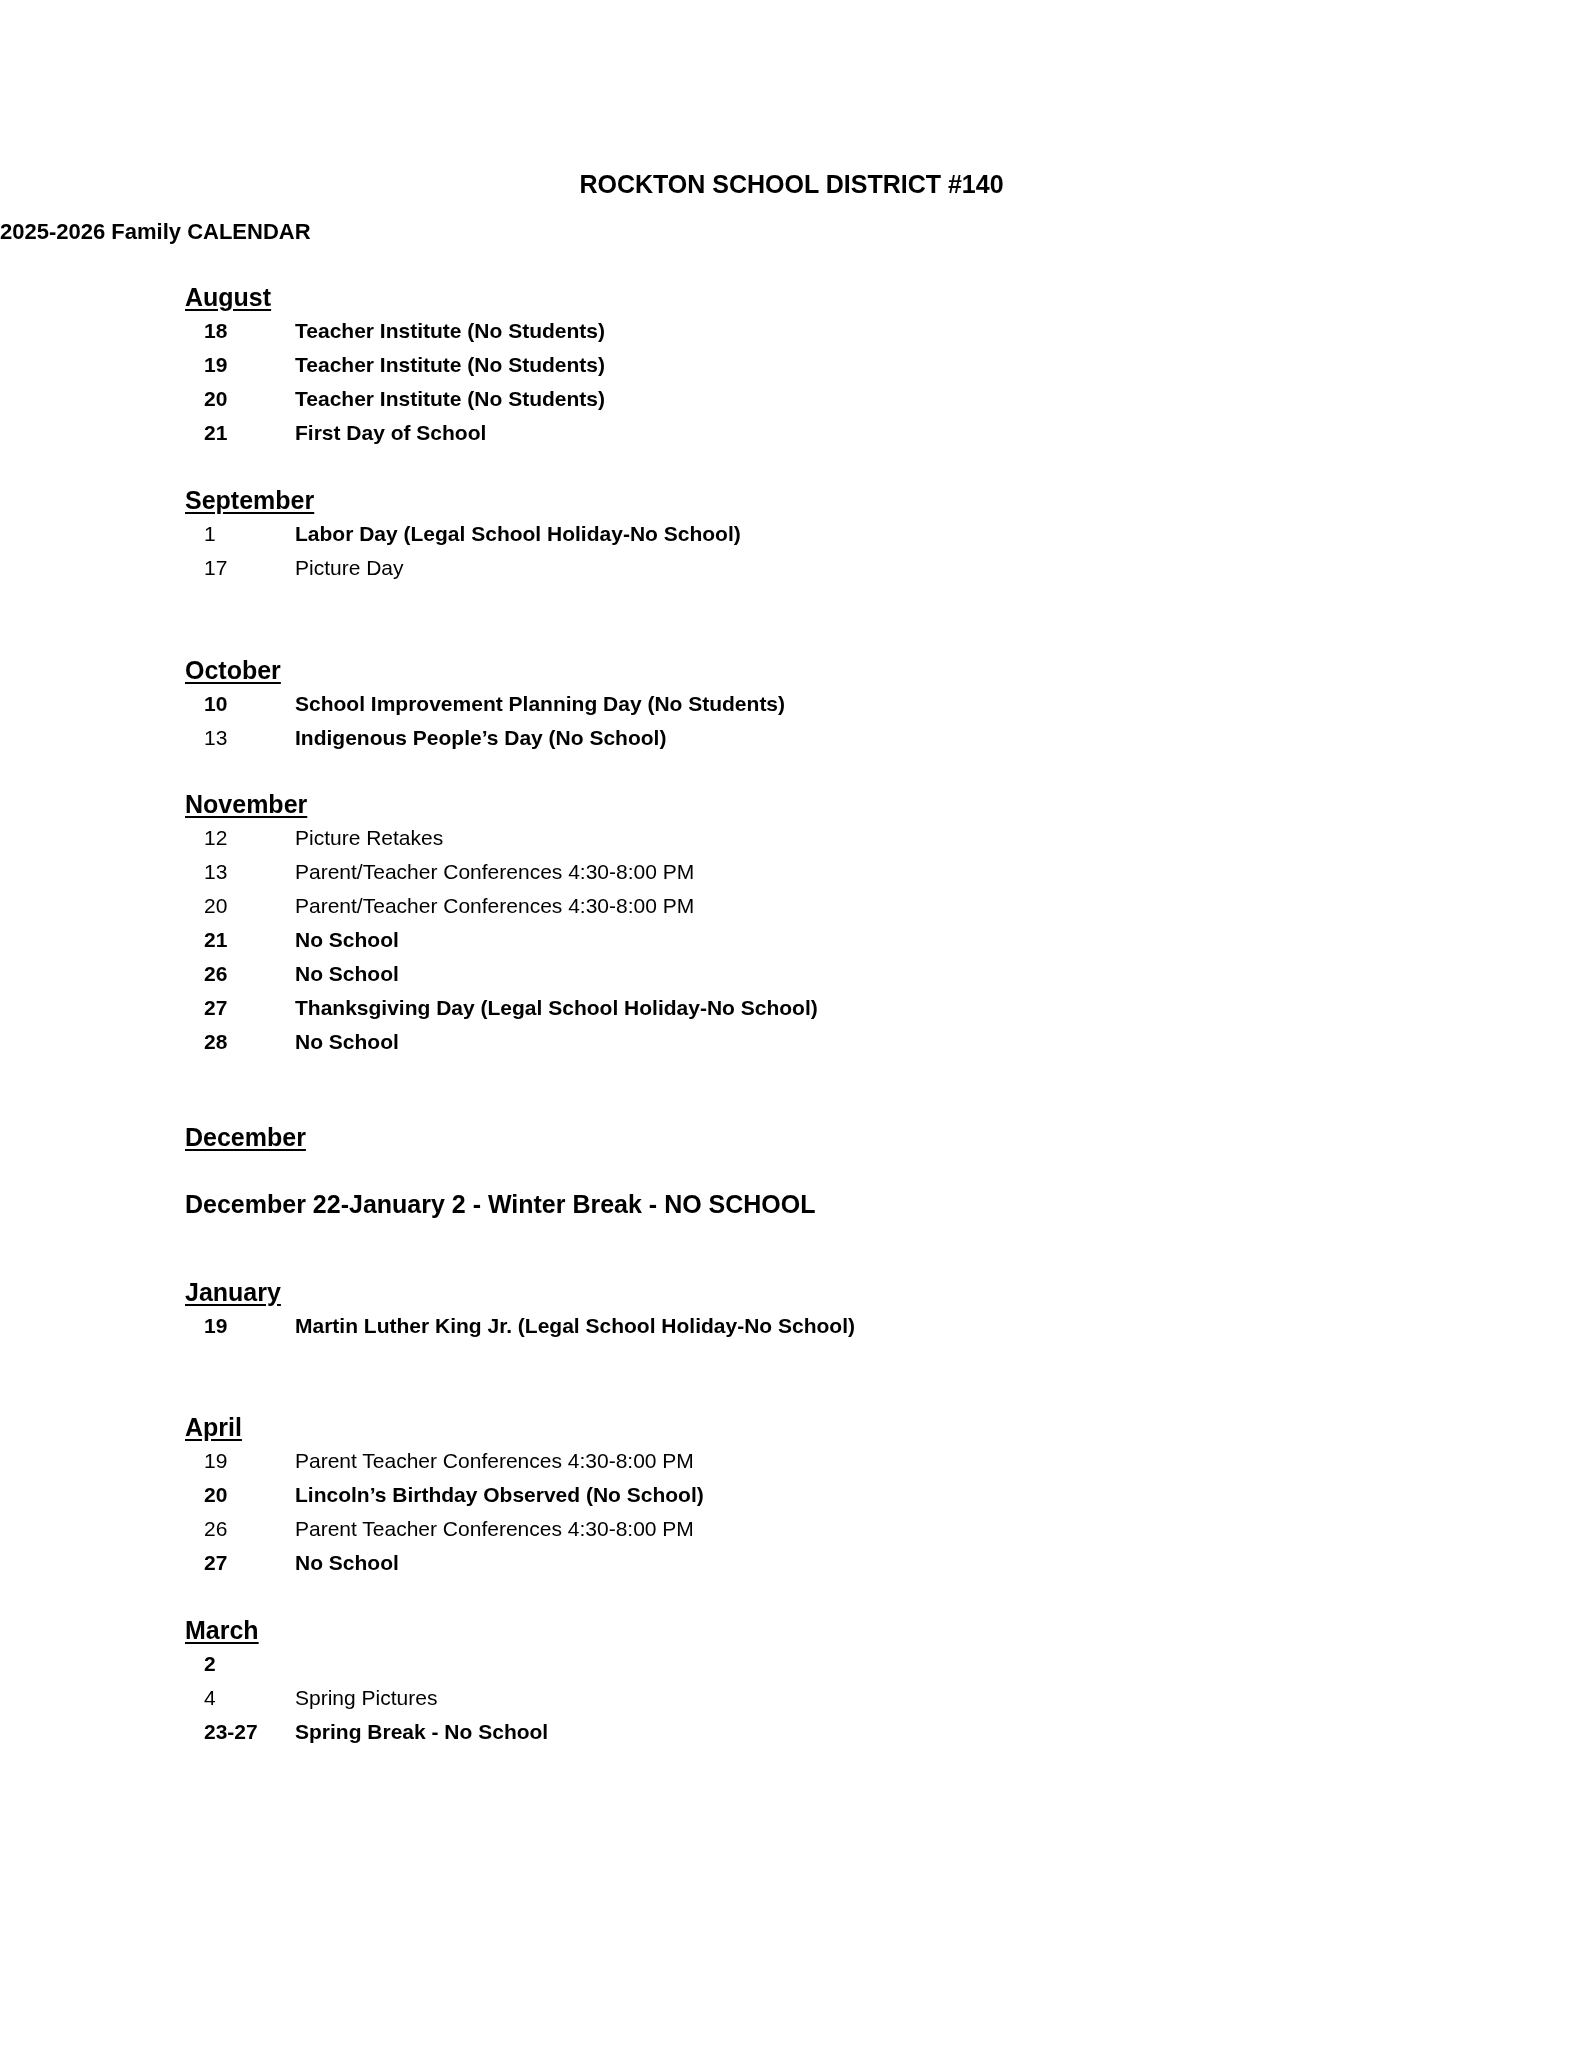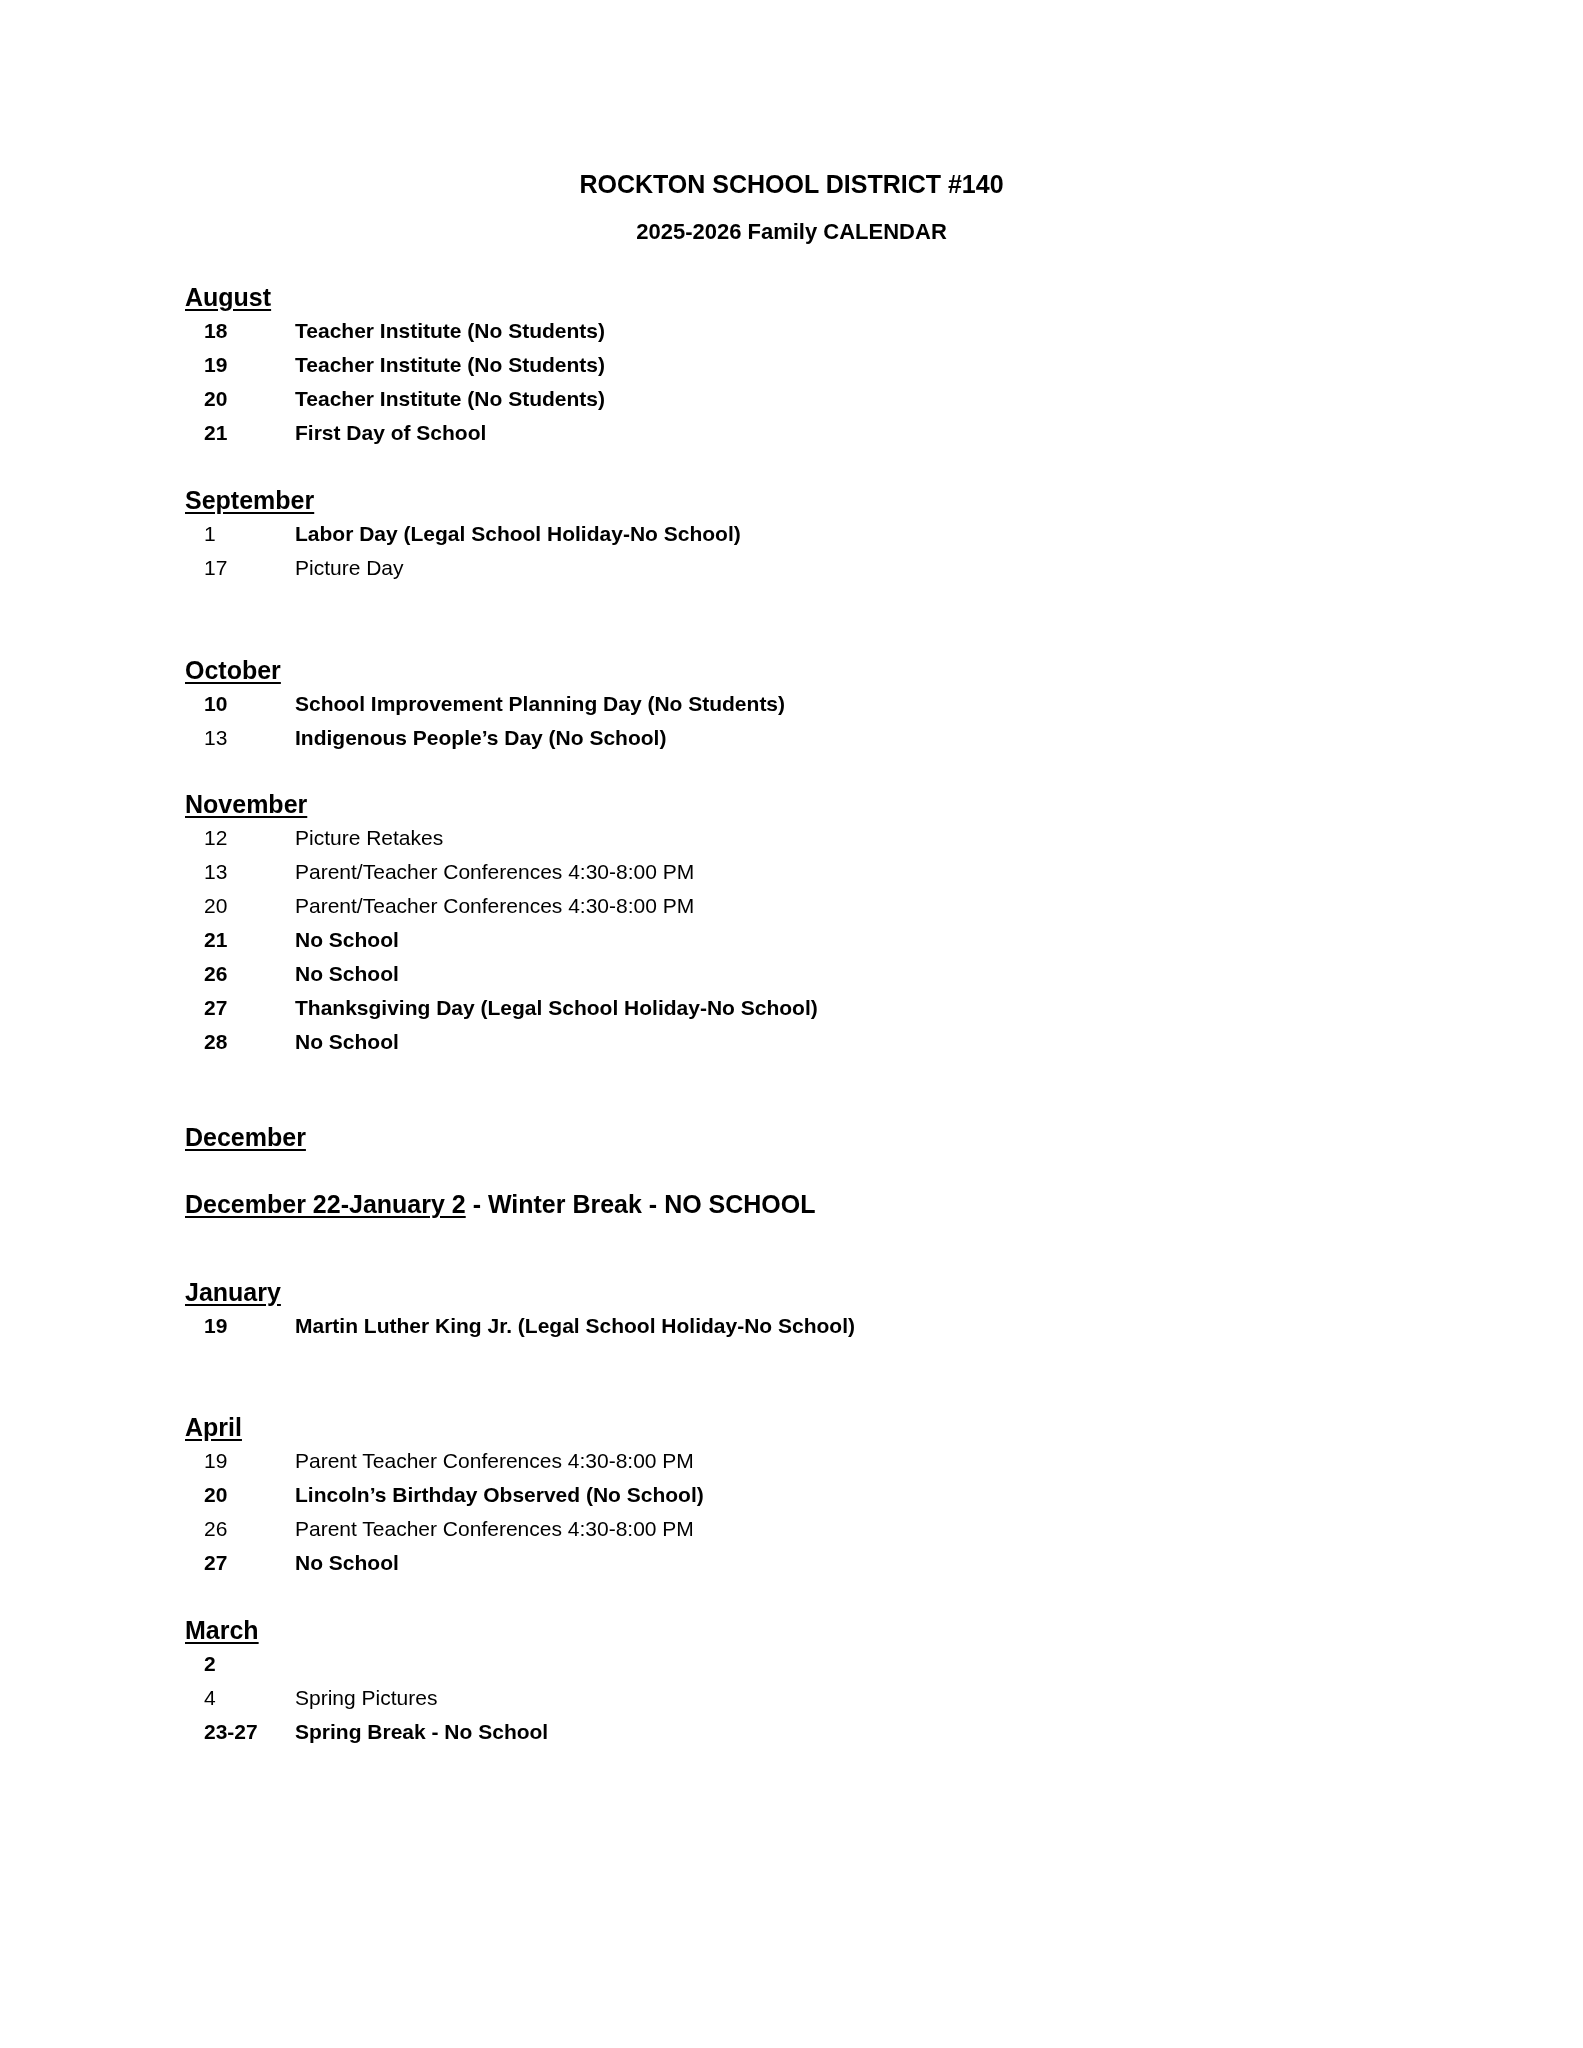--- a/index.html
+++ b/index.html
@@ -5,33 +5,33 @@
   html, body { margin: 0; padding: 0; background: #ffffff; }
   body {
     width: 1583px; height: 2048px; position: relative; overflow: hidden;
     font-family: "Liberation Sans", sans-serif; color: #000000;
   }
   .title {
     position: absolute; left: 0; width: 1583px; text-align: center;
     font-weight: bold; font-size: 25px; top: 170px;
   }
   .subtitle {
-    position: absolute; left: 0; width: 1583px; text-align: center;
+    position: absolute; left: 0; width: 1583px; text-align: left;
     font-weight: bold; font-size: 22px; top: 219px;
   }
   .section { position: absolute; left: 185px; }
   .month {
     font-weight: bold; font-size: 25px; text-decoration: underline;
     text-underline-offset: 3px; height: 34px; line-height: 34px;
   }
   .row { display: flex; height: 34px; line-height: 34px; font-size: 21px; white-space: nowrap; margin-left: 19px; }
   .row .date { width: 91px; }
   .b { font-weight: bold; }
   .winter { font-size: 25px; font-weight: bold; line-height: 34px; white-space: nowrap; }
-  .winter .range { text-decoration: underline; text-underline-offset: 3px; margin-top: 8px; }
+  .winter .range { text-underline-offset: 3px; margin-top: 8px; }
 </style>
 </head>
 <body>
 
 <div class="title">ROCKTON SCHOOL DISTRICT #140</div>
 <div class="subtitle">2025-2026 Family CALENDAR</div>
 
 <div class="section" style="top:280px">
   <div class="month">August</div>
   <div class="row">

